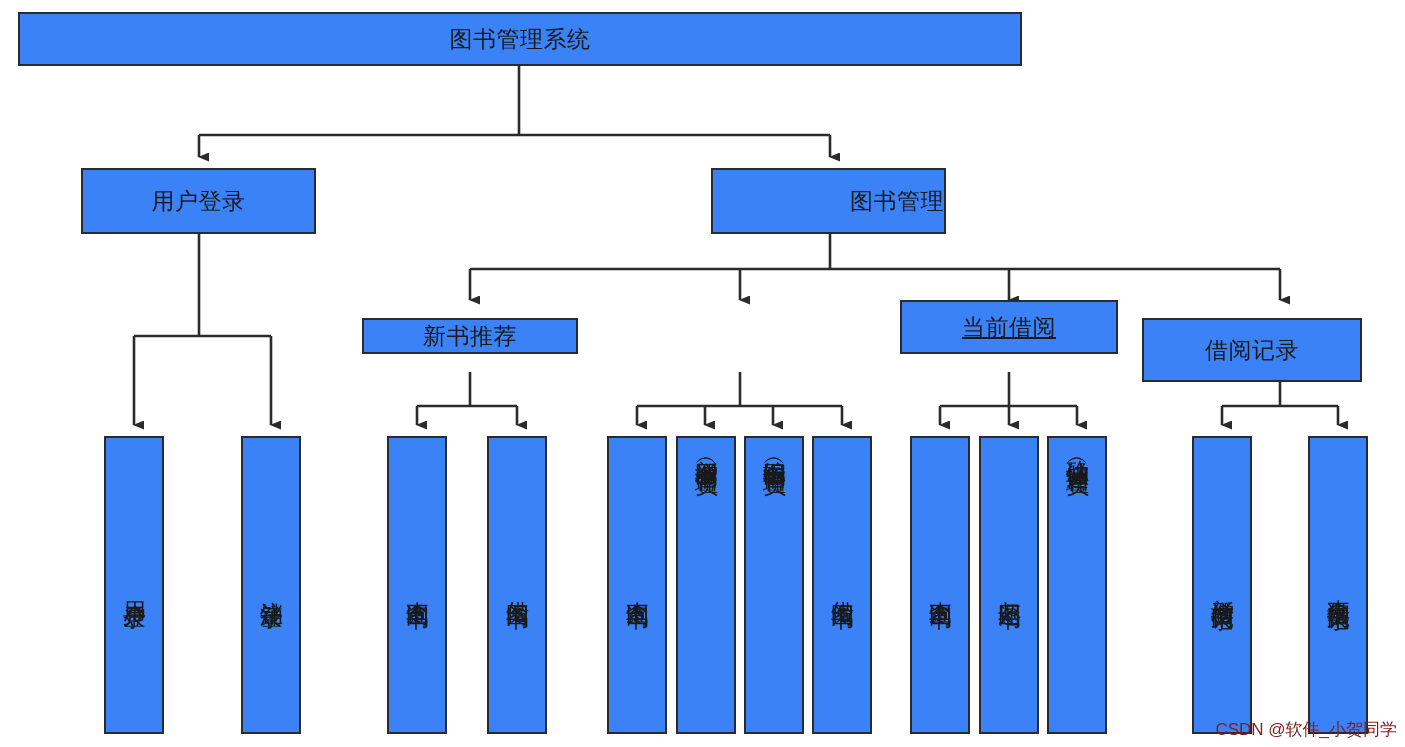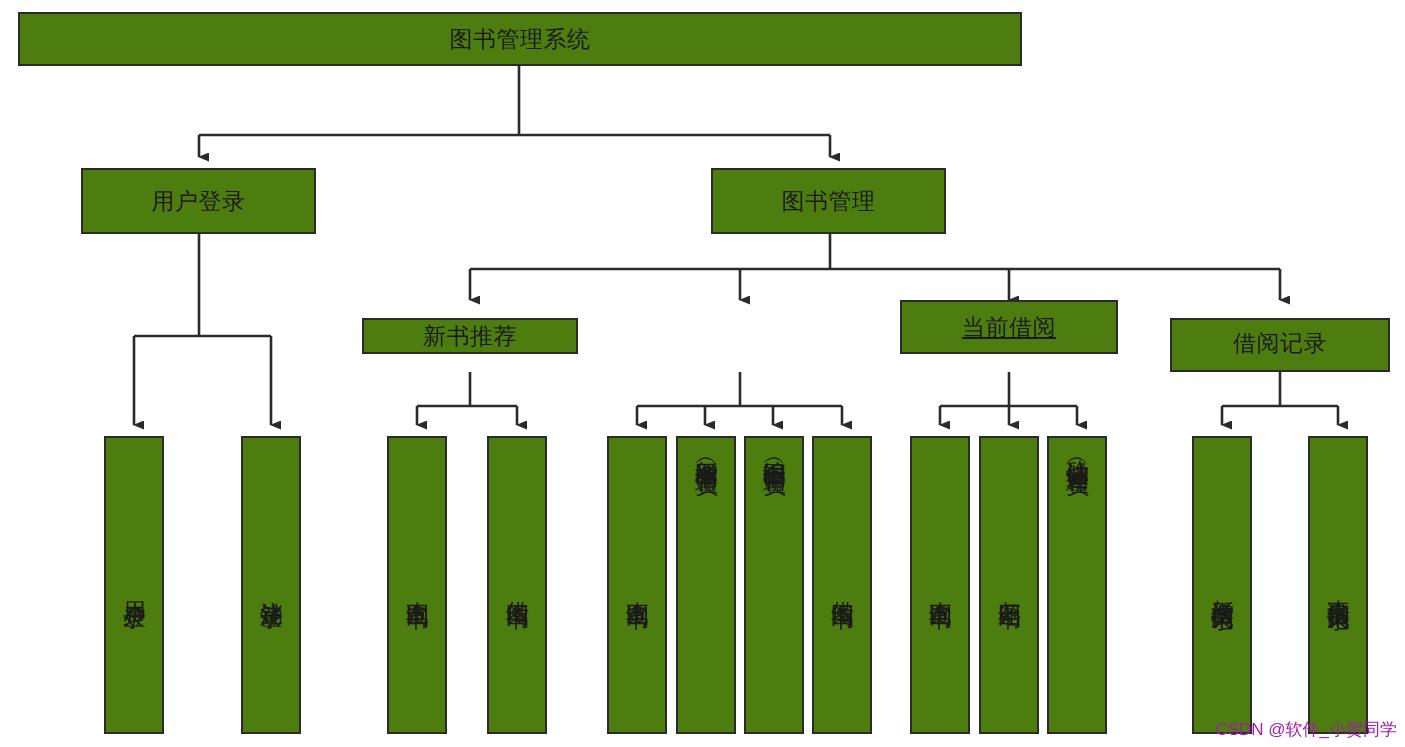--- a/index.html
+++ b/index.html
@@ -23,21 +23,21 @@
     left: 0;
     top: 0;
     width: 1405px;
     height: 747px;
     pointer-events: none;
   }
   .node {
     position: absolute;
     box-sizing: border-box;
     border: 2px solid #2b2b2b;
-    background: #4d7c0f;
+    background: #3b82f6;
     display: flex;
     align-items: center;
     justify-content: center;
     color: #1a1a1a;
   }
   .node .label {
     font-size: 23px;
     line-height: 1.25;
     letter-spacing: 0.5px;
     white-space: nowrap;
@@ -58,21 +58,21 @@
     margin: 0 auto;
   }
   .node.leaf.center-v {
     align-items: center;
   }
   .watermark {
     position: absolute;
     right: 8px;
     bottom: 6px;
     font-size: 17px;
-    color: #a21caf;
+    color: #7f1d1d;
     white-space: nowrap;
     font-family: "Liberation Sans", "DejaVu Sans", sans-serif;
   }
 </style>
 </head>
 <body>
 
 <div id="canvas">
 
   <svg class="connectors" viewBox="0 0 1405 747" xmlns="http://www.w3.org/2000/svg">
@@ -152,34 +152,34 @@
   </svg>
 
   <div class="node" style="left:18px; top:12px; width:1004px; height:54px;">
     <span class="label">图书管理系统</span>
   </div>
 
   <div class="node" style="left:81px; top:168px; width:235px; height:66px;">
     <span class="label">用户登录</span>
   </div>
 
-  <div class="node" style="left:711px; top:168px; width:235px; height:66px;">
+  <div class="node" style="left:711px; top:168px; width:235px; height:66px;justify-content:flex-end;">
     <span class="label">图书管理</span>
   </div>
 
   <div class="node" style="left:362px; top:318px; width:216px; height:36px;">
     <span class="label">新书推荐</span>
   </div>
 
 
   <div class="node" style="left:900px; top:300px; width:218px; height:54px;text-decoration:underline;">
     <span class="label">当前借阅</span>
   </div>
 
-  <div class="node" style="left:1170px; top:318px; width:220px; height:54px;font-family:Liberation Mono, monospace;">
+  <div class="node" style="left:1142px; top:318px; width:220px; height:64px;">
     <span class="label">借阅记录</span>
   </div>
 
   <div class="node leaf center-v" style="left:104px; top:436px; width:60px; height:298px;">
     <span class="label">用户登录</span>
   </div>
 
   <div class="node leaf center-v" style="left:241px; top:436px; width:60px; height:298px;">
     <span class="label">注销登录</span>
   </div>

